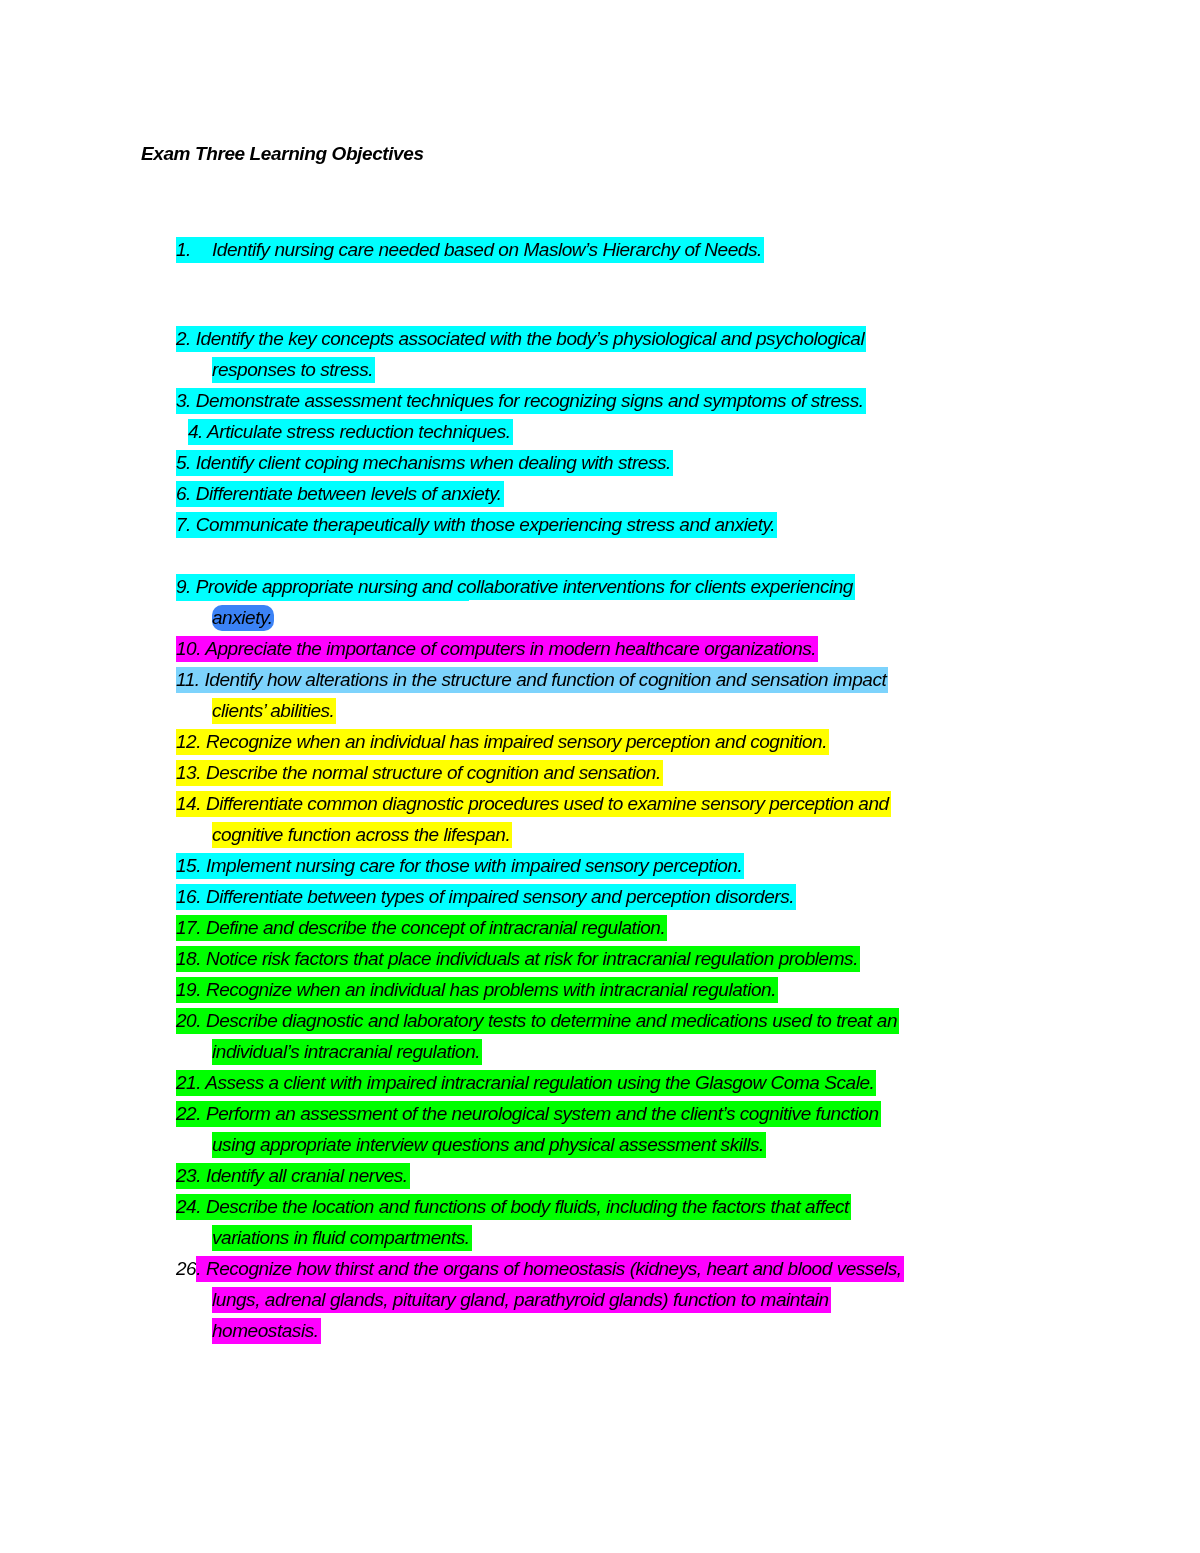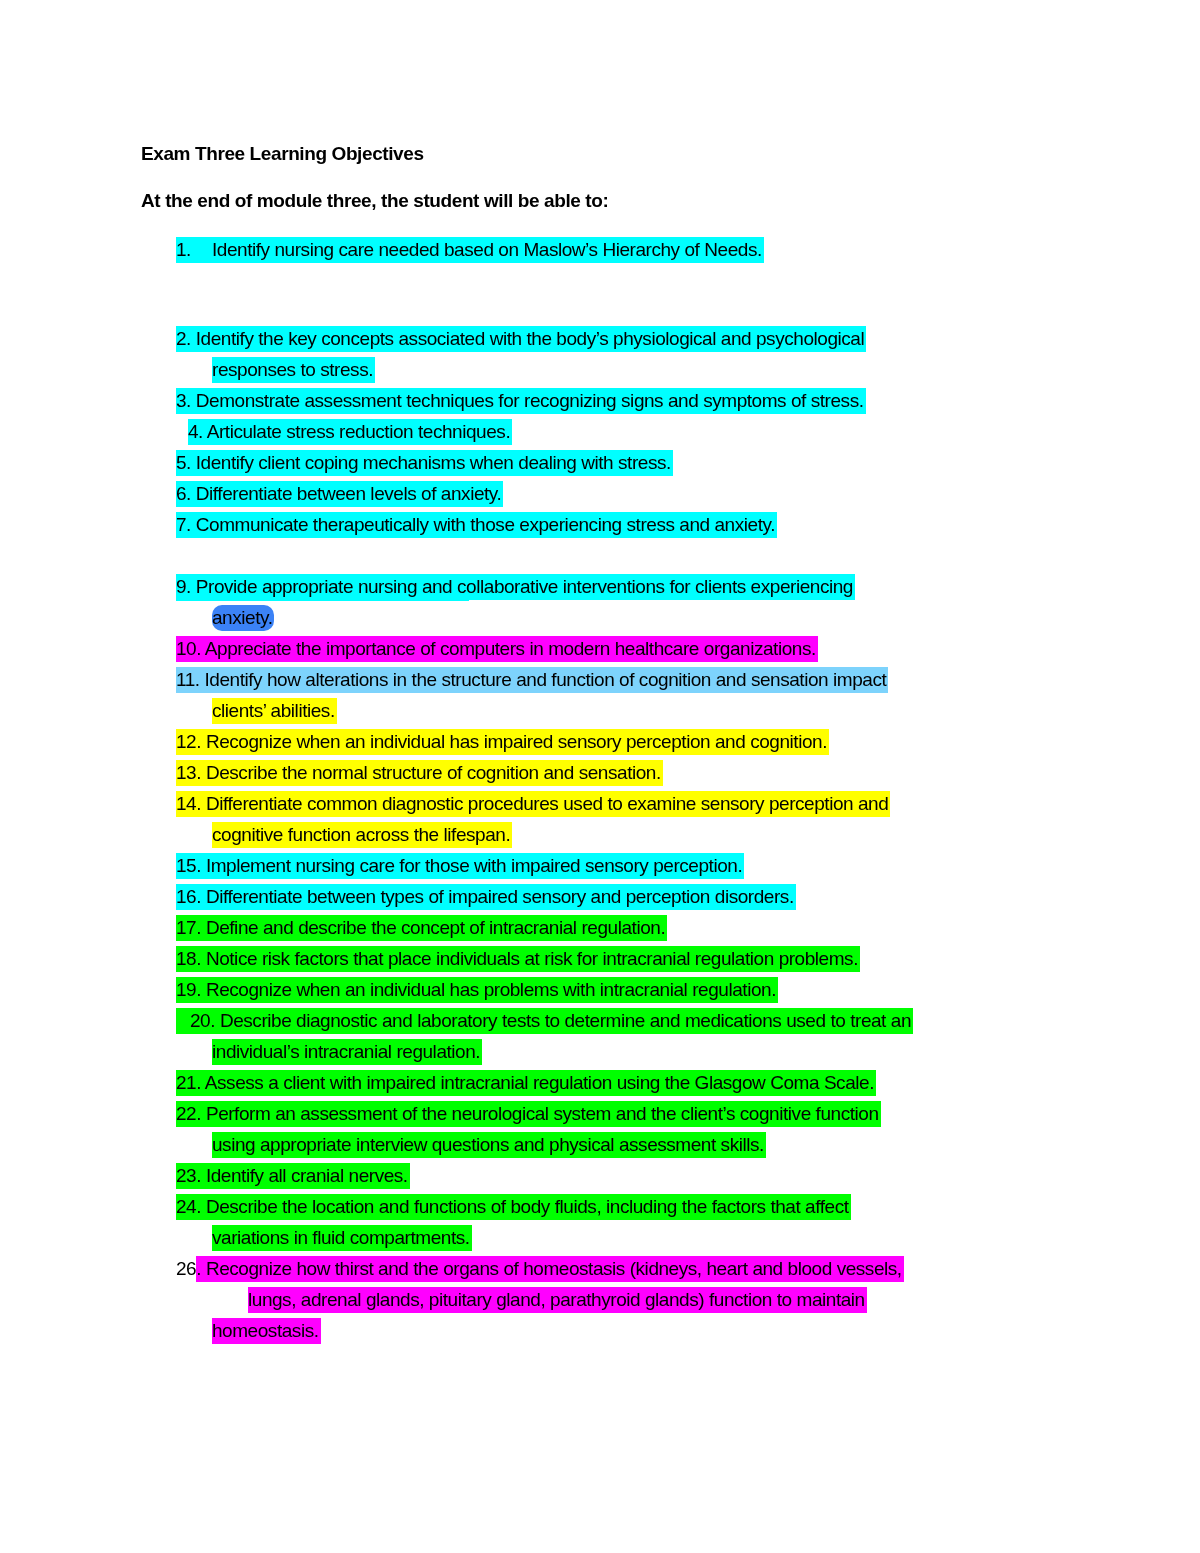--- a/index.html
+++ b/index.html
@@ -1,30 +1,29 @@
 <!DOCTYPE html>
 <html><head>
 <meta charset="utf-8">
 <style>
   html, body { margin: 0; padding: 0; background: #ffffff; }
   body { width: 1200px; height: 1553px; position: relative; overflow: hidden;
          font-family: "Liberation Sans", sans-serif; color: #000; }
-  .page { position: absolute; left: 0; top: 0; width: 1200px; height: 1226px; }
+  .page { position: absolute; left: 0; top: 0; width: 1200px; height: 1226px; font-style: italic; }
   .title { position: absolute; left: 141px; top: 143px; font-size: 19px; letter-spacing: -0.4px; white-space: nowrap; }
   .subtitle { position: absolute; left: 141px; top: 190px; font-size: 19px; letter-spacing: -0.4px; white-space: nowrap; }
   .list { position: absolute; left: 0; top: 0; }
   .line { position: absolute; height: 27px; line-height: 27px; font-size: 19px; letter-spacing: -0.45px; white-space: nowrap; }
   .hl { padding: 2px 2px 3px 0; }
 </style>
 </head>
 <body>
 
 <div class="page">
   <div class="title" style="font-weight:bold;">Exam Three Learning Objectives</div>
-  <div class="subtitle" style="font-weight:bold;">At the end of module three, the student will be able to:</div>
   <div class="list" id="objectives-list">
       <div>
         <div class="line" style="top: 236px; left: 176px;"><span class="hl" style="background: rgb(0, 255, 255);"><span style="display: inline-block; width: 36px;">1.</span>Identify nursing care needed based on Maslow’s Hierarchy of Needs.</span></div>
       </div>
       <div>
         <div class="line" style="top: 325px; left: 176px;"><span class="hl" style="background: rgb(0, 255, 255);"><span>2. </span>Identify the key concepts associated with the body’s physiological and psychological</span></div>
         <div class="line" style="top: 356px; left: 212px;"><span class="hl" style="background: rgb(0, 255, 255);">responses to stress.</span></div>
       </div>
       <div>
         <div class="line" style="top: 387px; left: 176px;"><span class="hl" style="background: rgb(0, 255, 255);"><span>3. </span>Demonstrate assessment techniques for recognizing signs and symptoms of stress.</span></div>
@@ -74,36 +73,36 @@
       <div>
         <div class="line" style="top: 914px; left: 176px;"><span class="hl" style="background: rgb(0, 255, 0);"><span>17. </span>Define and describe the concept of intracranial regulation.</span></div>
       </div>
       <div>
         <div class="line" style="top: 945px; left: 176px;"><span class="hl" style="background: rgb(0, 255, 0);"><span>18. </span>Notice risk factors that place individuals at risk for intracranial regulation problems.</span></div>
       </div>
       <div>
         <div class="line" style="top: 976px; left: 176px;"><span class="hl" style="background: rgb(0, 255, 0);"><span>19. </span>Recognize when an individual has problems with intracranial regulation.</span></div>
       </div>
       <div>
-        <div class="line" style="top: 1007px; left: 176px;"><span class="hl" style="background: rgb(0, 255, 0); padding-left: 14px;"><span>20. </span>Describe diagnostic and laboratory tests to determine and medications used to treat an</span></div>
+        <div class="line" style="top: 1007px; left: 176px;"><span class="hl" style="background: rgb(0, 255, 0);"><span>20. </span>Describe diagnostic and laboratory tests to determine and medications used to treat an</span></div>
         <div class="line" style="top: 1038px; left: 212px;"><span class="hl" style="background: rgb(0, 255, 0);">individual’s intracranial regulation.</span></div>
       </div>
       <div>
         <div class="line" style="top: 1069px; left: 176px;"><span class="hl" style="background: rgb(0, 255, 0);"><span>21. </span>Assess a client with impaired intracranial regulation using the Glasgow Coma Scale.</span></div>
       </div>
       <div>
         <div class="line" style="top: 1100px; left: 176px;"><span class="hl" style="background: rgb(0, 255, 0);"><span>22. </span>Perform an assessment of the neurological system and the client’s cognitive function</span></div>
         <div class="line" style="top: 1131px; left: 212px;"><span class="hl" style="background: rgb(0, 255, 0);">using appropriate interview questions and physical assessment skills.</span></div>
       </div>
       <div>
         <div class="line" style="top: 1162px; left: 176px;"><span class="hl" style="background: rgb(0, 255, 0);"><span>23. </span>Identify all cranial nerves.</span></div>
       </div>
       <div>
         <div class="line" style="top: 1193px; left: 176px;"><span class="hl" style="background: rgb(0, 255, 0);"><span>24. </span>Describe the location and functions of body fluids, including the factors that affect</span></div>
         <div class="line" style="top: 1224px; left: 212px;"><span class="hl" style="background: rgb(0, 255, 0); margin-top: 19px;">variations in fluid compartments.</span></div>
       </div>
       <div>
         <div class="line" style="top: 1255px; left: 176px;"><span>26</span><span class="hl" style="background: rgb(255, 0, 255);">. Recognize how thirst and the organs of homeostasis (kidneys, heart and blood vessels,</span></div>
-        <div class="line" style="top: 1286px; left: 212px;"><span class="hl" style="background: rgb(255, 0, 255); margin-left: 36px;">lungs, adrenal glands, pituitary gland, parathyroid glands) function to maintain</span></div>
+        <div class="line" style="top: 1286px; left: 212px;"><span class="hl" style="background: rgb(255, 0, 255);">lungs, adrenal glands, pituitary gland, parathyroid glands) function to maintain</span></div>
         <div class="line" style="top: 1317px; left: 212px;"><span class="hl" style="background: rgb(255, 0, 255);">homeostasis.</span></div>
       </div>
     </div>
 </div>
 
 </body></html>

